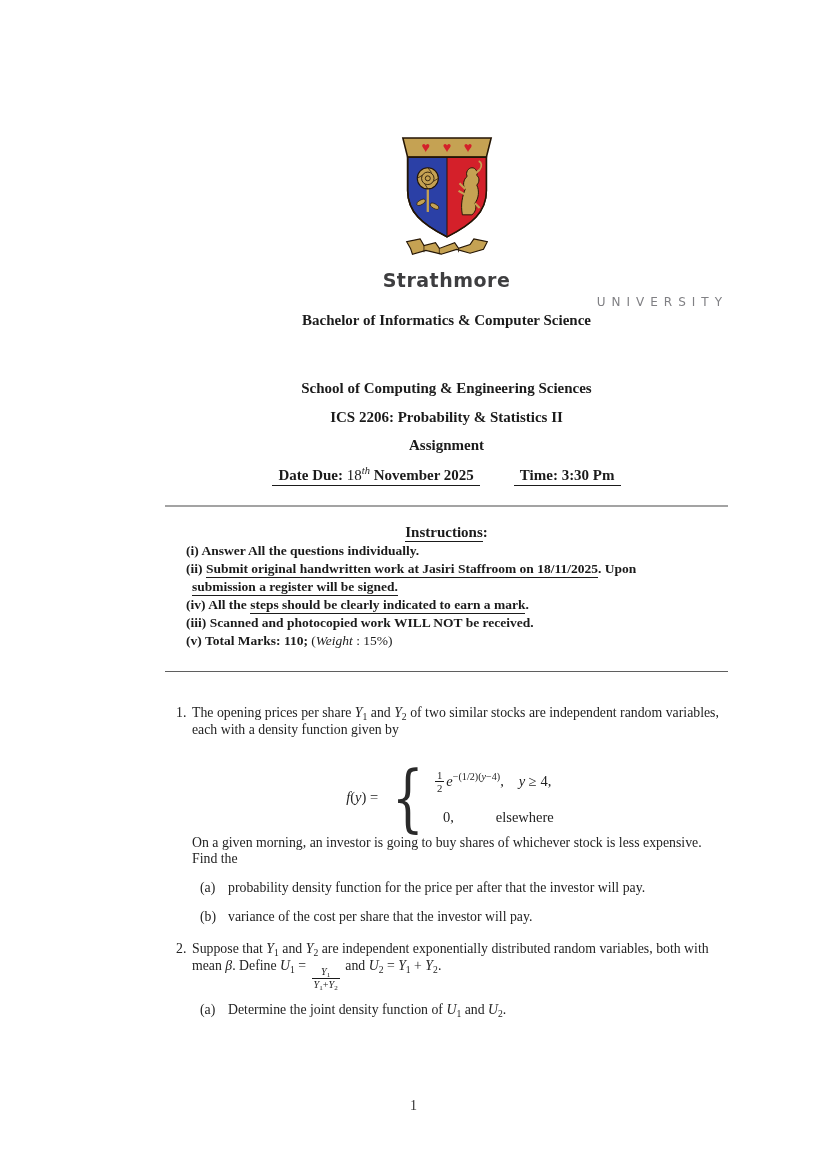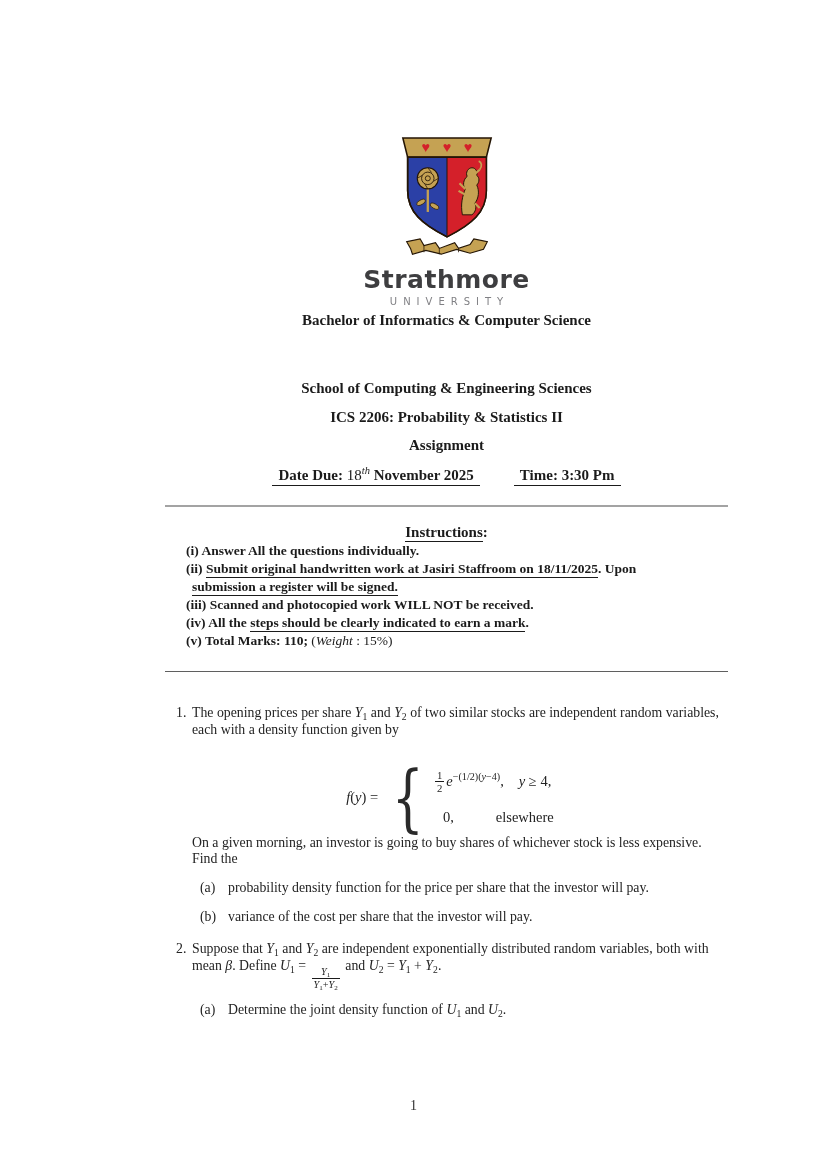--- a/index.html
+++ b/index.html
@@ -2,24 +2,24 @@
 <html><head>
 <meta charset="utf-8">
 <style>
   html,body { margin:0; padding:0; background:#ffffff; }
   .page { position:relative; width:827px; height:1170px; background:#fff;
           font-family:"Liberation Serif", serif; color:#1b1b1b; overflow:hidden; }
   .doc { position:absolute; left:165px; top:0; width:563px; }
 
   
   .logo-wrap { padding-top:133px; text-align:center; }
-  .wordmark { font-family:"DejaVu Sans", sans-serif; font-weight:700; font-size:25px;
+  .wordmark { font-family:"DejaVu Sans", sans-serif; font-weight:700; font-size:19px;
               line-height:26px; color:#3e3e40; letter-spacing:0.5px; margin-top:3px; }
-  .wordsub  { font-family:"DejaVu Sans", sans-serif; font-size:10px; line-height:14px;
-              color:#808084; letter-spacing:6px; margin-top:2px; text-indent:6px; }
+  .wordsub  { font-family:"DejaVu Sans", sans-serif; font-size:12px; line-height:14px;
+              color:#808084; letter-spacing:6px; margin-top:2px; text-indent:6px;text-align:right; }
 
   
   .title-line { text-align:center; font-weight:700; font-size:15px; line-height:22px; }
   .t1 { margin-top:46px; }
   .t3 { margin-top:7px; }
   .t4 { margin-top:6px; }
   .dateline { margin-top:8px; text-align:center; font-weight:700; font-size:15px; line-height:22px; }
   .dateline .u2 { border-bottom:1.6px solid #1b1b1b; padding:0 6px 2px 6px; }
   .dateline .gapbig { display:inline-block; width:34px; }
   .datenum { font-weight:400; }
@@ -146,27 +146,27 @@
       <span>Answer All the questions individually.</span>
     </div>
 
     <div class="ii">
       <span>(ii)</span>
       <span class="u">Submit original handwritten work at Jasiri Staffroom on 18/11/2025</span><span>. Upon</span>
       <span class="cont"><span class="u">submission a register will be signed.</span></span>
     </div>
 
     <div class="ii">
+      <span>(iv)</span>
+      <span>All the </span><span class="u">steps should be clearly indicated to earn a mark</span><span>.</span>
+    </div>
+
+    <div class="ii">
       <span>(iii)</span>
       <span>Scanned and photocopied work WILL NOT be received.</span>
-    </div>
-
-    <div class="ii">
-      <span>(iv)</span>
-      <span>All the </span><span class="u">steps should be clearly indicated to earn a mark</span><span>.</span>
     </div>
 
     <div class="ii">
       <span>(v)</span>
       <span>Total Marks: 110;</span>
       <span class="nb">(<i class="mv">Weight</i> : 15%)</span>
     </div>
 
 
     <hr class="rule2">
@@ -192,21 +192,21 @@
               <span class="zero">0,</span>
               <span class="elsew">elsewhere</span>
             </span>
           </span>
         </div>
 
         <div class="qpara">On a given morning, an investor is going to buy shares of whichever stock is less expensive. Find the</div>
 
         <div class="part">
           <span class="plabel">(a)</span>
-          <span class="ptext">probability density function for the price per share that the investor will pay.</span>
+          <span class="ptext">probability density function for the price per after that the investor will pay.</span>
         </div>
         <div class="part">
           <span class="plabel">(b)</span>
           <span class="ptext">variance of the cost per share that the investor will pay.</span>
         </div>
       </div>
     </div>
 
     <div class="q q2">
       <span class="qnum">2.</span>

